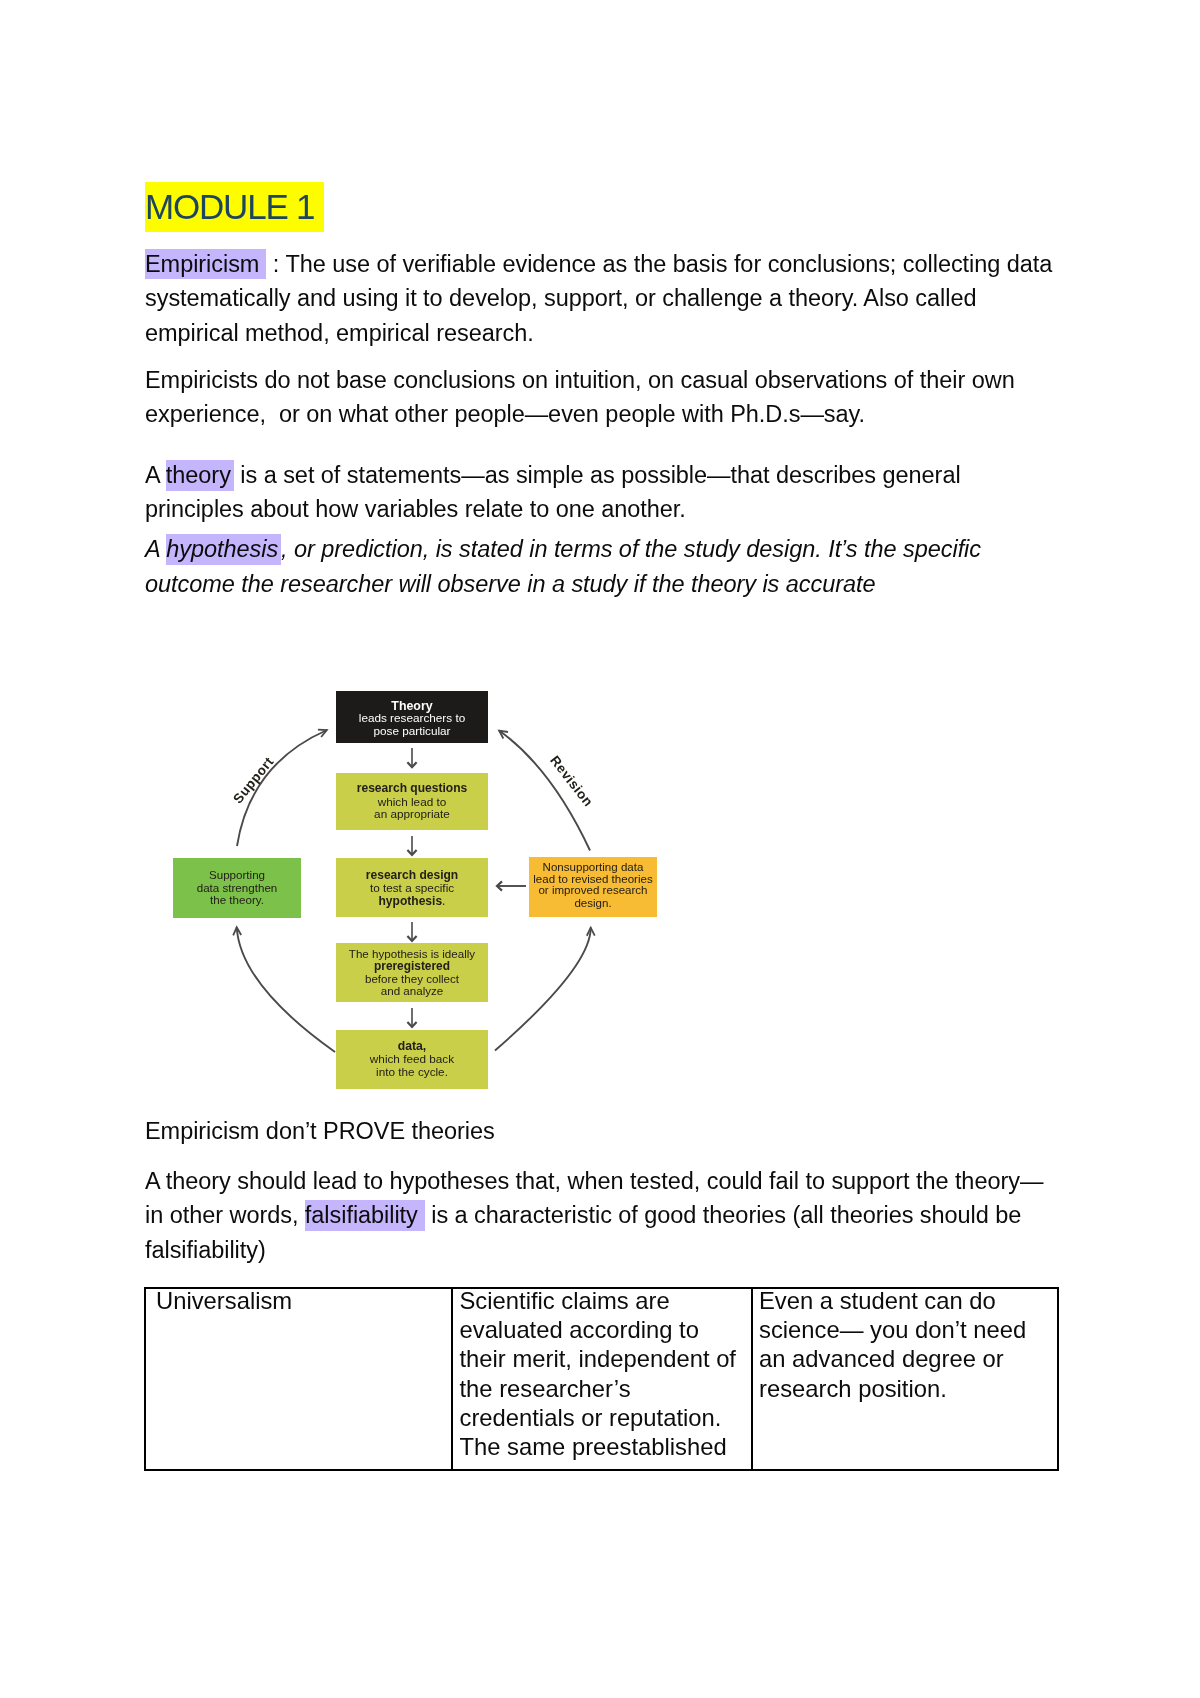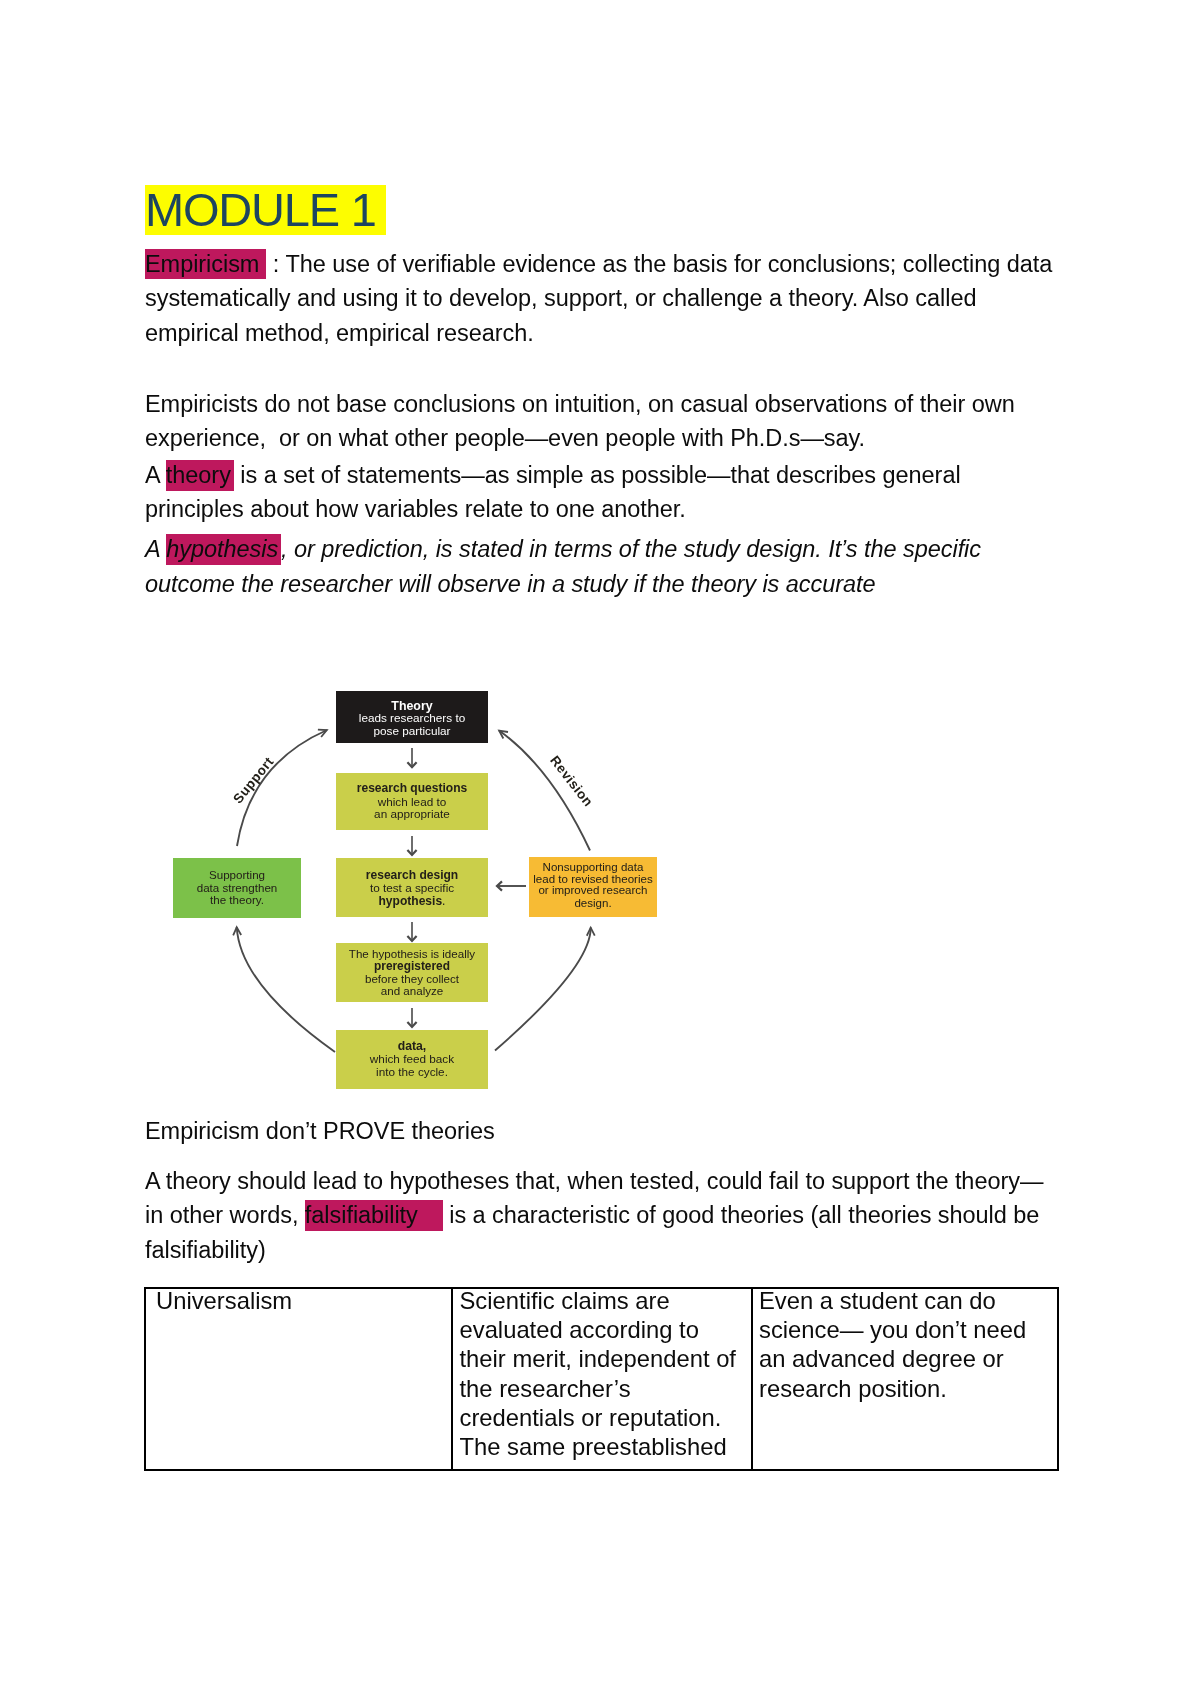--- a/index.html
+++ b/index.html
@@ -1,48 +1,48 @@
 <!DOCTYPE html>
 <html><head>
 <meta charset="utf-8">
 <style>
 html,body{margin:0;padding:0;}
 body{width:1200px;height:1698px;position:relative;background:#ffffff;overflow:hidden;
      font-family:"Liberation Sans",sans-serif;color:#0c0c0c;}
 .p{position:absolute;left:145px;width:915px;font-size:23.5px;line-height:34.4px;
    letter-spacing:-0.05px;white-space:nowrap;}
-.hl{background:#be185d;display:inline-block;line-height:30.6px;padding:0 3px 0 0;}
+.hl{background:#c4b5fd;display:inline-block;line-height:30.6px;padding:0 3px 0 0;}
 h1{position:absolute;left:145px;top:181.8px;margin:0;font-weight:normal;
-   font-size:47px;letter-spacing:-1.2px;color:#1d4560;}
+   font-size:35px;letter-spacing:-1.2px;color:#1d4560;}
 h1 .bar{display:inline-block;height:49.8px;line-height:49.8px;background:#fdfd00;
    padding:0 10px 0 0;}
 table{position:absolute;left:144px;top:1287px;border-collapse:collapse;table-layout:fixed;
   width:913px;font-size:23.8px;color:#0c0c0c;}
 td{border:2.5px solid #000;vertical-align:top;box-sizing:border-box;}
 tr.hd td{line-height:26px;padding-top:0;padding-bottom:1.5px;height:26.2px;border-bottom-width:3px;}
 tr.bd td{line-height:29.2px;padding-top:0;padding-bottom:8px;}tr.bd td div{margin-top:-3px;}
 td.c1{width:307px;padding-left:10px;padding-right:4px;}
 td.c2{width:300px;padding-left:6.5px;padding-right:4px;}
 td.c3{width:306px;padding-left:6px;padding-right:4px;}
 </style>
 </head>
 <body>
 <h1><span class="bar">MODULE 1</span></h1>
 
 <div class="p" style="top:246.9px;"><span class="hl" style="padding-right:7px;">Empiricism</span> : The use of verifiable evidence as the basis for conclusions; collecting data<br>systematically and using it to develop, support, or challenge a theory. Also called<br>empirical method, empirical research.</div>
 
-<div class="p" style="top:387px;">Empiricists do not base conclusions on intuition, on casual observations of their own<br>experience,&nbsp; or on what other people—even people with Ph.D.s—say.</div>
+<div class="p" style="top:363px;">Empiricists do not base conclusions on intuition, on casual observations of their own<br>experience,&nbsp; or on what other people—even people with Ph.D.s—say.</div>
 
 <div class="p" style="top:449.0px;margin-top:9px;">A <span class="hl">theory</span> is a set of statements—as simple as possible—that describes general<br>principles about how variables relate to one another.</div>
 
 <div class="p" style="top:532.3px;font-style:italic;">A <span class="hl">hypothesis</span>, or prediction, is stated in terms of the study design. It’s the specific<br>outcome the researcher will observe in a study if the theory is accurate</div>
 
 <div class="p" style="top:1113.9px;">Empiricism don’t PROVE theories</div>
 
-<div class="p" style="top:1120px;margin-top:44px;">A theory should lead to hypotheses that, when tested, could fail to support the theory—<br>in other words, <span class="hl" style="padding-right:25px;">falsifiability</span> is a characteristic of good theories (all theories should be<br>falsifiability)</div>
+<div class="p" style="top:1120px;margin-top:44px;">A theory should lead to hypotheses that, when tested, could fail to support the theory—<br>in other words, <span class="hl" style="padding-right:7px;">falsifiability</span> is a characteristic of good theories (all theories should be<br>falsifiability)</div>
 
 <svg style="position:absolute;left:160px;top:680px;" width="520" height="420" viewBox="0 0 520 420">
 <defs>
 <marker id="ah" markerWidth="20" markerHeight="16" refX="9.2" refY="5" orient="auto" markerUnits="userSpaceOnUse">
 <path d="M1,1 L9,5 L1,9" fill="none" stroke="#4a4a4a" stroke-width="1.8"></path>
 </marker>
 <marker id="ch" markerWidth="16" markerHeight="16" refX="6" refY="5.6" orient="auto" markerUnits="userSpaceOnUse">
 <path d="M1,1 L6,5.6 L1,10.2" fill="none" stroke="#4a4a4a" stroke-width="2.2"></path>
 </marker>
 </defs>

